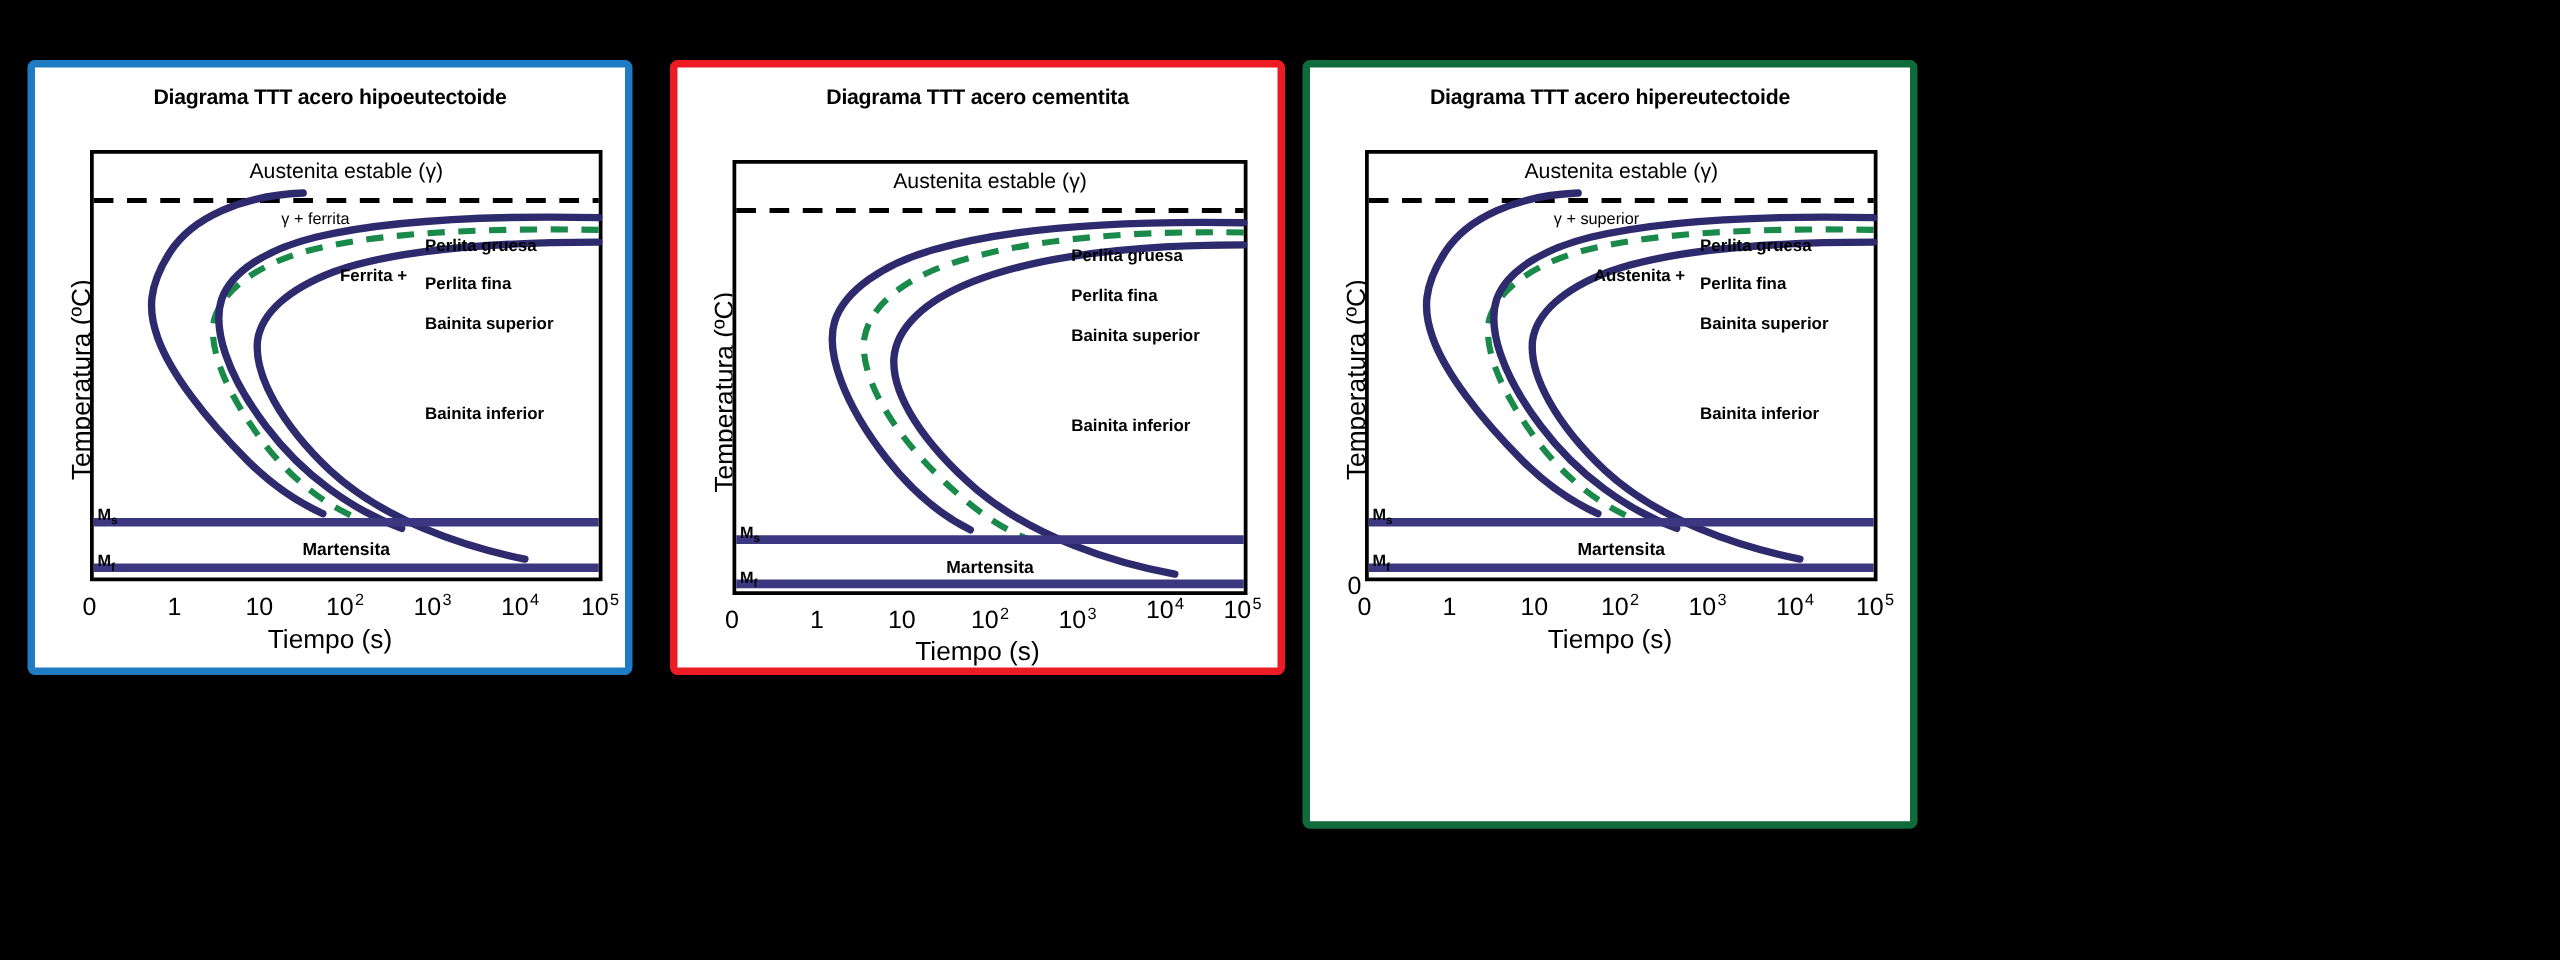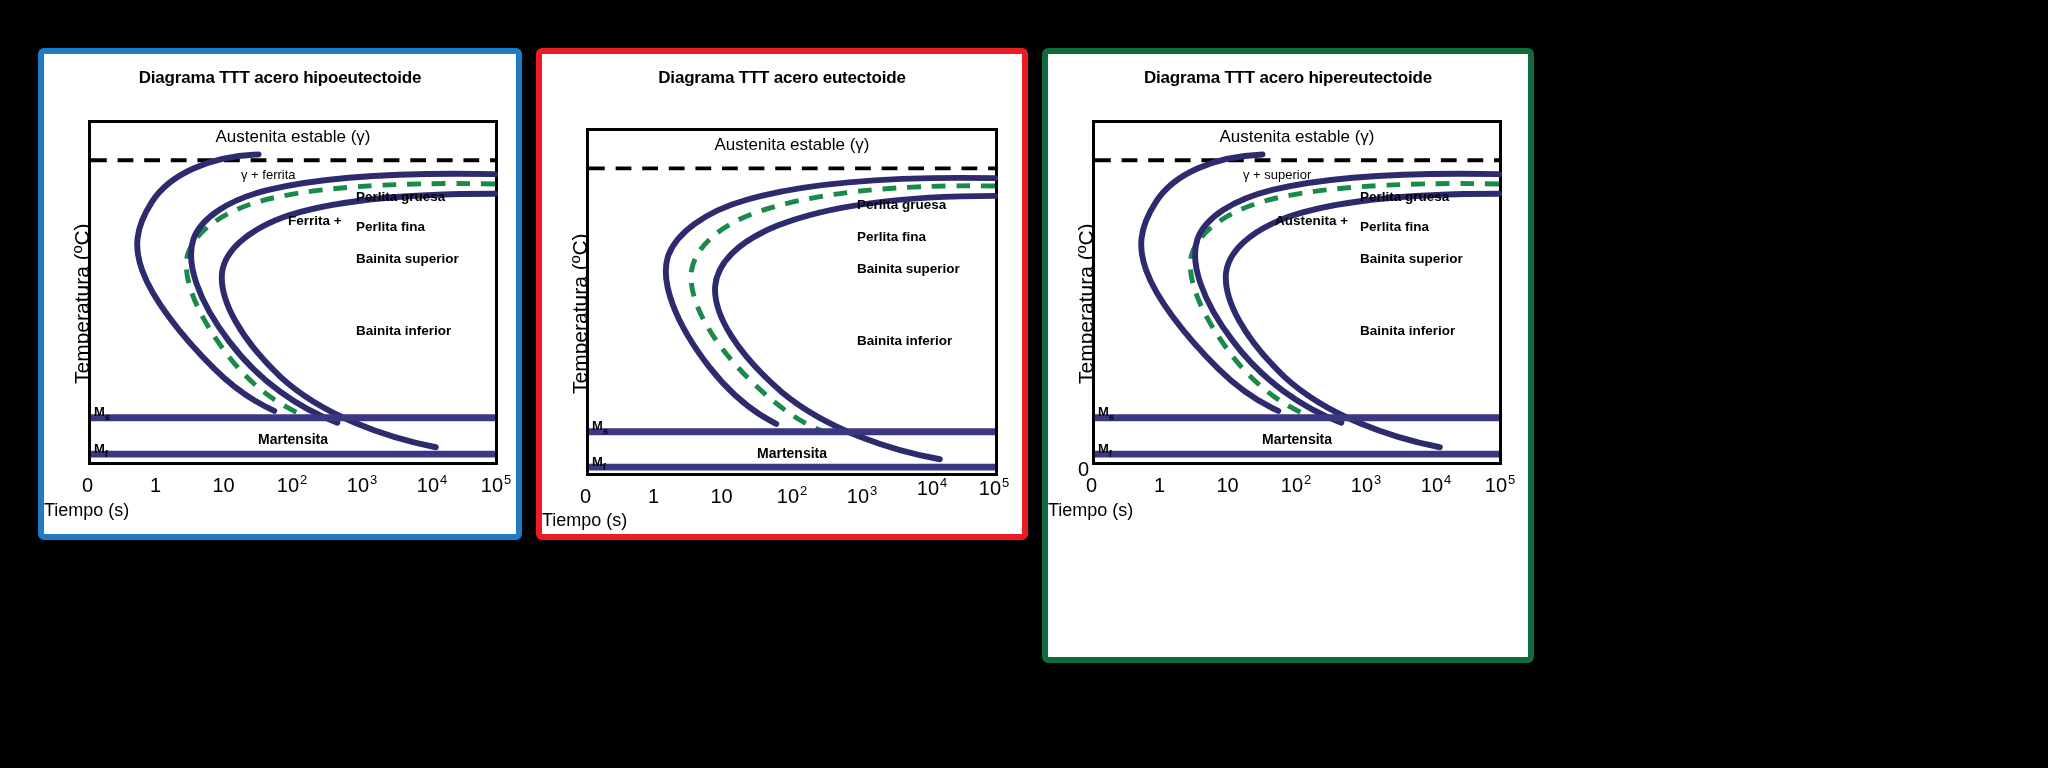--- a/index.html
+++ b/index.html
@@ -49,21 +49,22 @@
   }
   .ylabel-inner{
     position:absolute;
     transform-origin:0 0;
     transform:rotate(-90deg);
     white-space:nowrap;
     font-size:16px;color:#000;
   }
   .xlabel{
     position:absolute;
-    font-size:18px;color:#000;
+    text-align:center;
+    font-size:21px;color:#000;
     white-space:nowrap;
   }
   .ytick-zero{
     position:absolute;font-size:20px;color:#000;
   }
   .xtick{
     position:absolute;font-size:20px;color:#000;white-space:nowrap;
     text-align:center;
   }
   .xtick sup{font-size:13px;vertical-align:super;margin-left:1px;}
@@ -76,21 +77,21 @@
   .t-bold{font-size:13.5px;font-weight:bold;}
   .t-ms{font-size:13px;font-weight:bold;}
   .t-mart{font-size:14px;font-weight:bold;}
   .sub{font-size:9.5px;vertical-align:sub;}
 </style>
 </head>
 <body>
 
 <div class="stage">
 
-  <div class="panel" id="panel-0" style="left:38px;top:48px;width:484px;height:492px;border-color:#1f7cc4;">
+  <div class="panel" id="panel-0" style="left:22px;top:48px;width:484px;height:492px;border-color:#1f7cc4;">
     <div class="panel-title">Diagrama TTT acero hipoeutectoide</div>
 
     <div class="ylabel-outer" style="left:26px;top:330px;">Temperatura (ºC)</div>
 
     <div class="ylabel-inner" style="left:58px;top:300px;">Austenita inestable (γ)</div>
 
     <div class="ytick-zero" style="left:30px;top:404px;"></div>
 
     <div class="plotbox" style="left:44px;top:66px;width:410px;height:345px;">
       <svg class="plot-svg" viewBox="0 0 410 345" preserveAspectRatio="none">
@@ -127,21 +128,21 @@
     <div class="xtick" style="left:180px;top:418px;transform:translateX(-50%);"><span>10</span><sup></sup></div>
     <div class="xtick" style="left:248px;top:418px;transform:translateX(-50%);"><span>10</span><sup>2</sup></div>
     <div class="xtick" style="left:318px;top:418px;transform:translateX(-50%);"><span>10</span><sup>3</sup></div>
     <div class="xtick" style="left:388px;top:418px;transform:translateX(-50%);"><span>10</span><sup>4</sup></div>
     <div class="xtick" style="left:452px;top:418px;transform:translateX(-50%);"><span>10</span><sup>5</sup></div>
 
     <div class="xlabel" style="left:0;right:0;top:446px;">Tiempo (s)</div>
   </div>
 
   <div class="panel" id="panel-1" style="left:536px;top:48px;width:492px;height:492px;border-color:#ed1c24;">
-    <div class="panel-title">Diagrama TTT acero eutectoide</div>
+    <div class="panel-title">Diagrama TTT acero cementita</div>
 
     <div class="ylabel-outer" style="left:26px;top:340px;">Temperatura (ºC)</div>
     <div class="ylabel-inner" style="left:58px;top:312px;">Austenita inestable (γ)</div>
     <div class="ytick-zero" style="left:30px;top:418px;"></div>
 
     <div class="plotbox" style="left:44px;top:74px;width:412px;height:348px;">
       <svg class="plot-svg" viewBox="0 0 412 348" preserveAspectRatio="none">
         <line x1="0" y1="38" x2="412" y2="38" stroke="#000" stroke-width="4" stroke-dasharray="16,11"></line>
         <path d="M 412,48 C 300,46 215,54 160,70 C 118,82 88,104 80,128 C 72,154 88,196 122,240 C 150,276 178,292 190,298" fill="none" stroke="#2e2a6e" stroke-width="6" stroke-linecap="round"></path>
         <path d="M 412,56 C 305,54 225,64 172,82 C 132,96 108,118 104,142 C 100,170 122,212 162,252 C 196,286 222,300 238,306" fill="none" stroke="#1a8a4a" stroke-width="5" stroke-dasharray="14,11" stroke-linecap="butt"></path>

